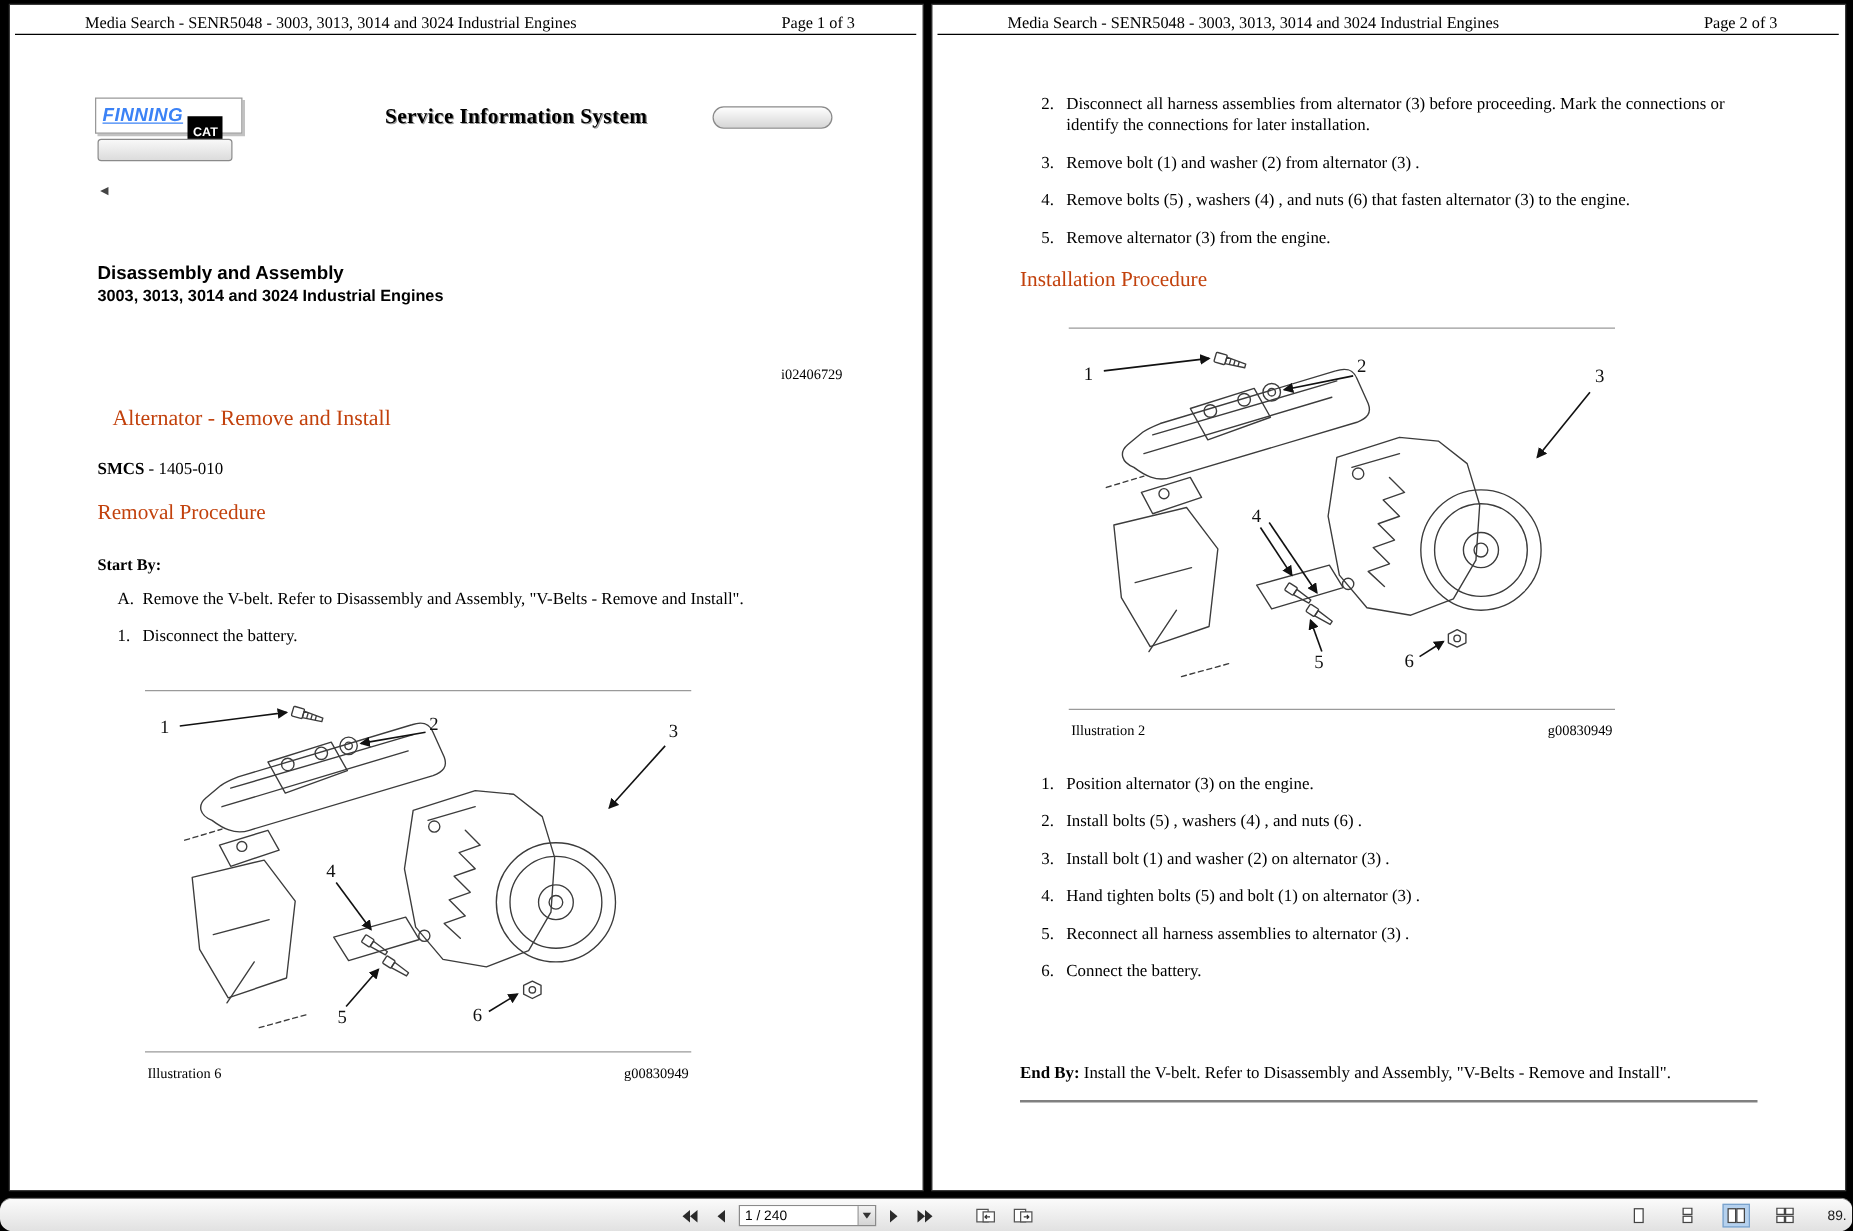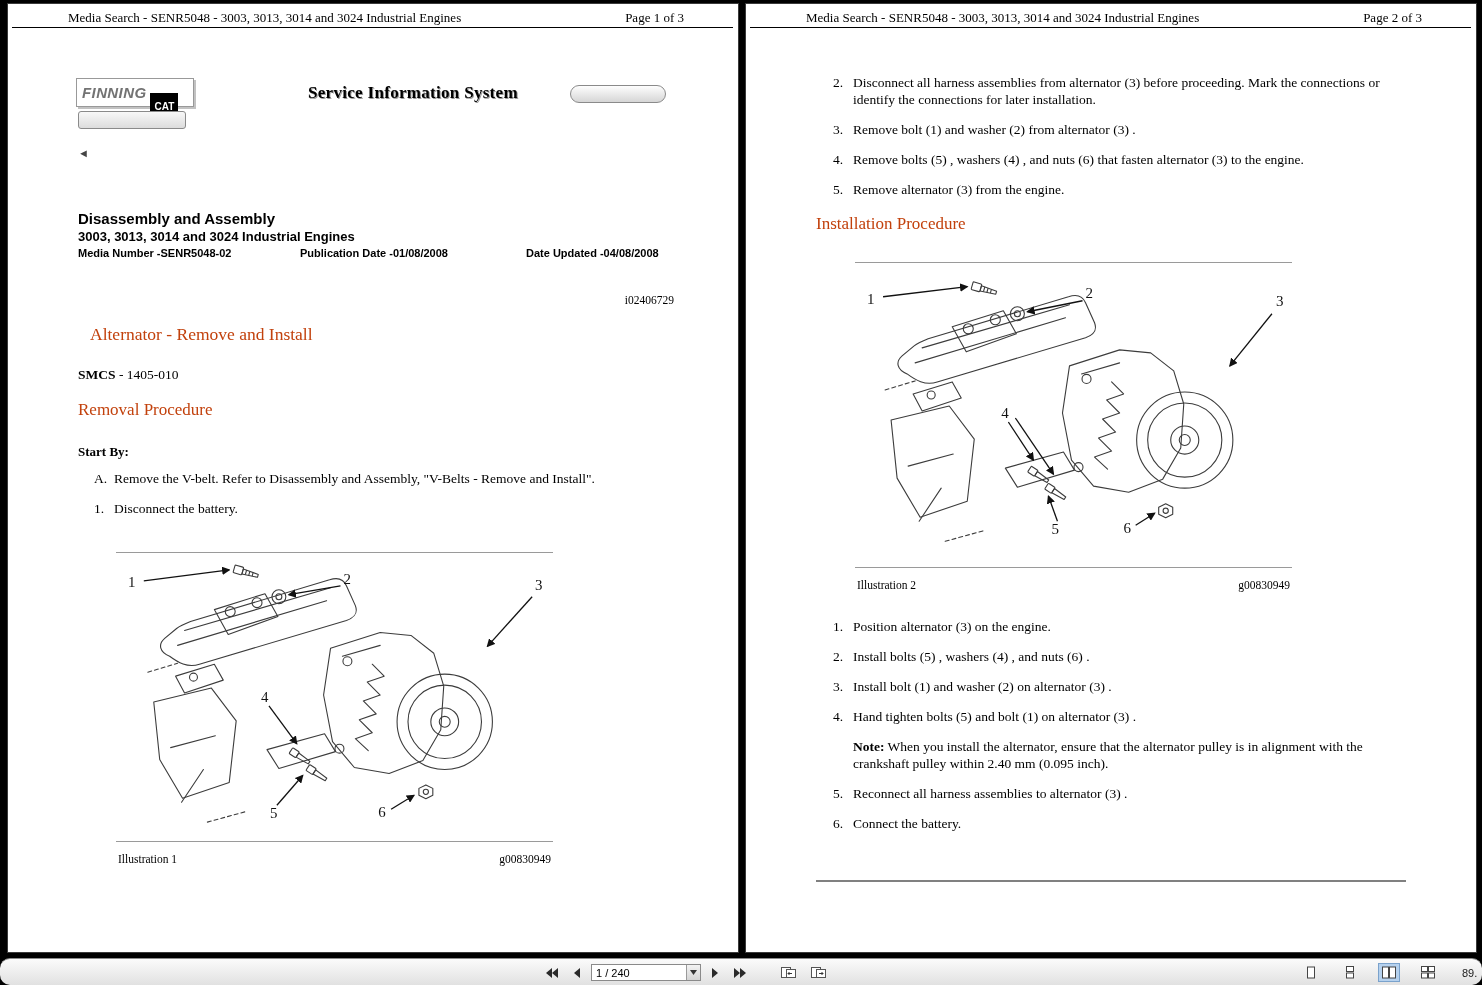--- a/index.html
+++ b/index.html
@@ -13,21 +13,21 @@
   
   .pg-header { position:absolute; top:6px; left:0; right:0; height:18px; font-size:13px; }
   .pg-title { position:absolute; left:60px; white-space:nowrap; }
   .pg-num { position:absolute; right:54px; }
   .header-rule { position:absolute; top:23px; left:4px; right:5px; border-top:1px solid #000; }
 
   
   .logo { position:absolute; top:74px; left:68px; width:118px; height:29px; border:1px solid #999;
           background:#fff; display:flex; align-items:center; box-shadow:2px 2px 0 #c2c2c2; }
   .logo-finning { font-family:"Liberation Sans", sans-serif; font-weight:bold; font-style:italic;
-                  font-size:15px; letter-spacing:.4px; padding-left:5px; color:#737373; }
+                  font-size:15px; letter-spacing:.4px; padding-left:5px; color:#3b82f6;text-decoration:underline; }
   .logo-cat { margin-left:4px; background:#000; color:#fff; font-family:"Liberation Sans", sans-serif;
               font-weight:bold; font-size:10px; padding:8px 4px;margin-top:28px; }
   .sis-title { position:absolute; top:79px; left:300px; font-size:17px; font-weight:bold;
                letter-spacing:.3px; text-shadow:1px 1px 0 #9a9a9a; }
   .btn-pill { position:absolute; top:81px; left:562px; width:96px; height:18px; border:1px solid #8a8a8a;
               border-radius:9px; background:linear-gradient(#fefefe,#d6d6d6); cursor:pointer; }
   .btn-flat { position:absolute; top:107px; left:70px; width:108px; height:18px; border:1px solid #8a8a8a;
               border-radius:3px; background:linear-gradient(#f8f8f8,#dcdcdc); cursor:pointer; }
   .back-arrow { position:absolute; top:143px; left:70px; font-size:11px; color:#444; cursor:pointer; }
 
@@ -159,25 +159,20 @@
         <span class="logo-finning">FINNING</span>
         <span class="logo-cat">CAT</span>
       </div>
       <div class="sis-title">Service Information System</div>
       <button class="btn-pill"></button>
       <button class="btn-flat"></button>
       <div class="back-arrow">◄</div>
 
       <div class="doc-title">Disassembly and Assembly</div>
       <div class="doc-subtitle">3003, 3013, 3014 and 3024 Industrial Engines</div>
-      <div class="meta-row">
-        <span class="meta-1">Media Number -SENR5048-02</span>
-        <span class="meta-2">Publication Date -01/08/2008</span>
-        <span class="meta-3">Date Updated -04/08/2008</span>
-      </div>
       <div class="doc-id">i02406729</div>
 
       <div class="h1 h-blue">Alternator - Remove and Install</div>
       <div class="smcs"><b>SMCS</b><span> - 1405-010</span></div>
       <div class="h2 h-blue h2-removal">Removal Procedure</div>
       <div class="start-by">Start By:</div>
 
       <div class="steps steps-p1">
         <div class="step">
           <span class="step-num">A.</span>
@@ -203,21 +198,21 @@
             <text x="144" y="150">4</text>
             <line x1="152" y1="154" x2="180" y2="192" marker-end="url(#cal-arrow)"></line>
             <text x="153" y="267">5</text>
             <line x1="160" y1="254" x2="186" y2="224" marker-end="url(#cal-arrow)"></line>
             <text x="262" y="266">6</text>
             <line x1="275" y1="258" x2="298" y2="244" marker-end="url(#cal-arrow)"></line>
           </g>
         </svg>
         <div class="illus-rule"></div>
         <div class="illus-caption">
-          <span>Illustration 1</span>
+          <span>Illustration 6</span>
           <span>g00830949</span>
         </div>
       </div>
     </div>
 
     <div class="page">
       <div class="pg-header">
         <span class="pg-title">Media Search - SENR5048 - 3003, 3013, 3014 and 3024 Industrial Engines</span>
         <span class="pg-num">Page 2 of 3</span>
       </div>
@@ -281,33 +276,33 @@
           <span class="step-text">Install bolts (5) , washers (4) , and nuts (6) .</span>
         </div>
         <div class="step">
           <span class="step-num">3.</span>
           <span class="step-text">Install bolt (1) and washer (2) on alternator (3) .</span>
         </div>
         <div class="step">
           <span class="step-num">4.</span>
           <span class="step-text">Hand tighten bolts (5) and bolt (1) on alternator (3) .</span>
         </div>
-        <div class="note">
-          <b>Note:</b><span> When you install the alternator, ensure that the alternator pulley is in alignment with the crankshaft pulley within 2.40 mm (0.095 inch).</span>
-        </div>
         <div class="step">
           <span class="step-num">5.</span>
           <span class="step-text">Reconnect all harness assemblies to alternator (3) .</span>
         </div>
         <div class="step">
           <span class="step-num">6.</span>
           <span class="step-text">Connect the battery.</span>
         </div>
       </div>
 
+      <div class="end-by">
+        <b>End By:</b><span> Install the V-belt. Refer to Disassembly and Assembly, "V-Belts - Remove and Install".</span>
+      </div>
       <div class="bottom-rule"></div>
     </div>
   </div>
 
   <div class="toolbar">
     <div class="tb-center">
       <button class="tb-btn">
         <svg width="15" height="12" viewBox="0 0 15 12">
             <path d="M8,1 L2,6 L8,11 Z" fill="#2a2a2a"></path>
             <path d="M14,1 L8,6 L14,11 Z" fill="#2a2a2a"></path>

